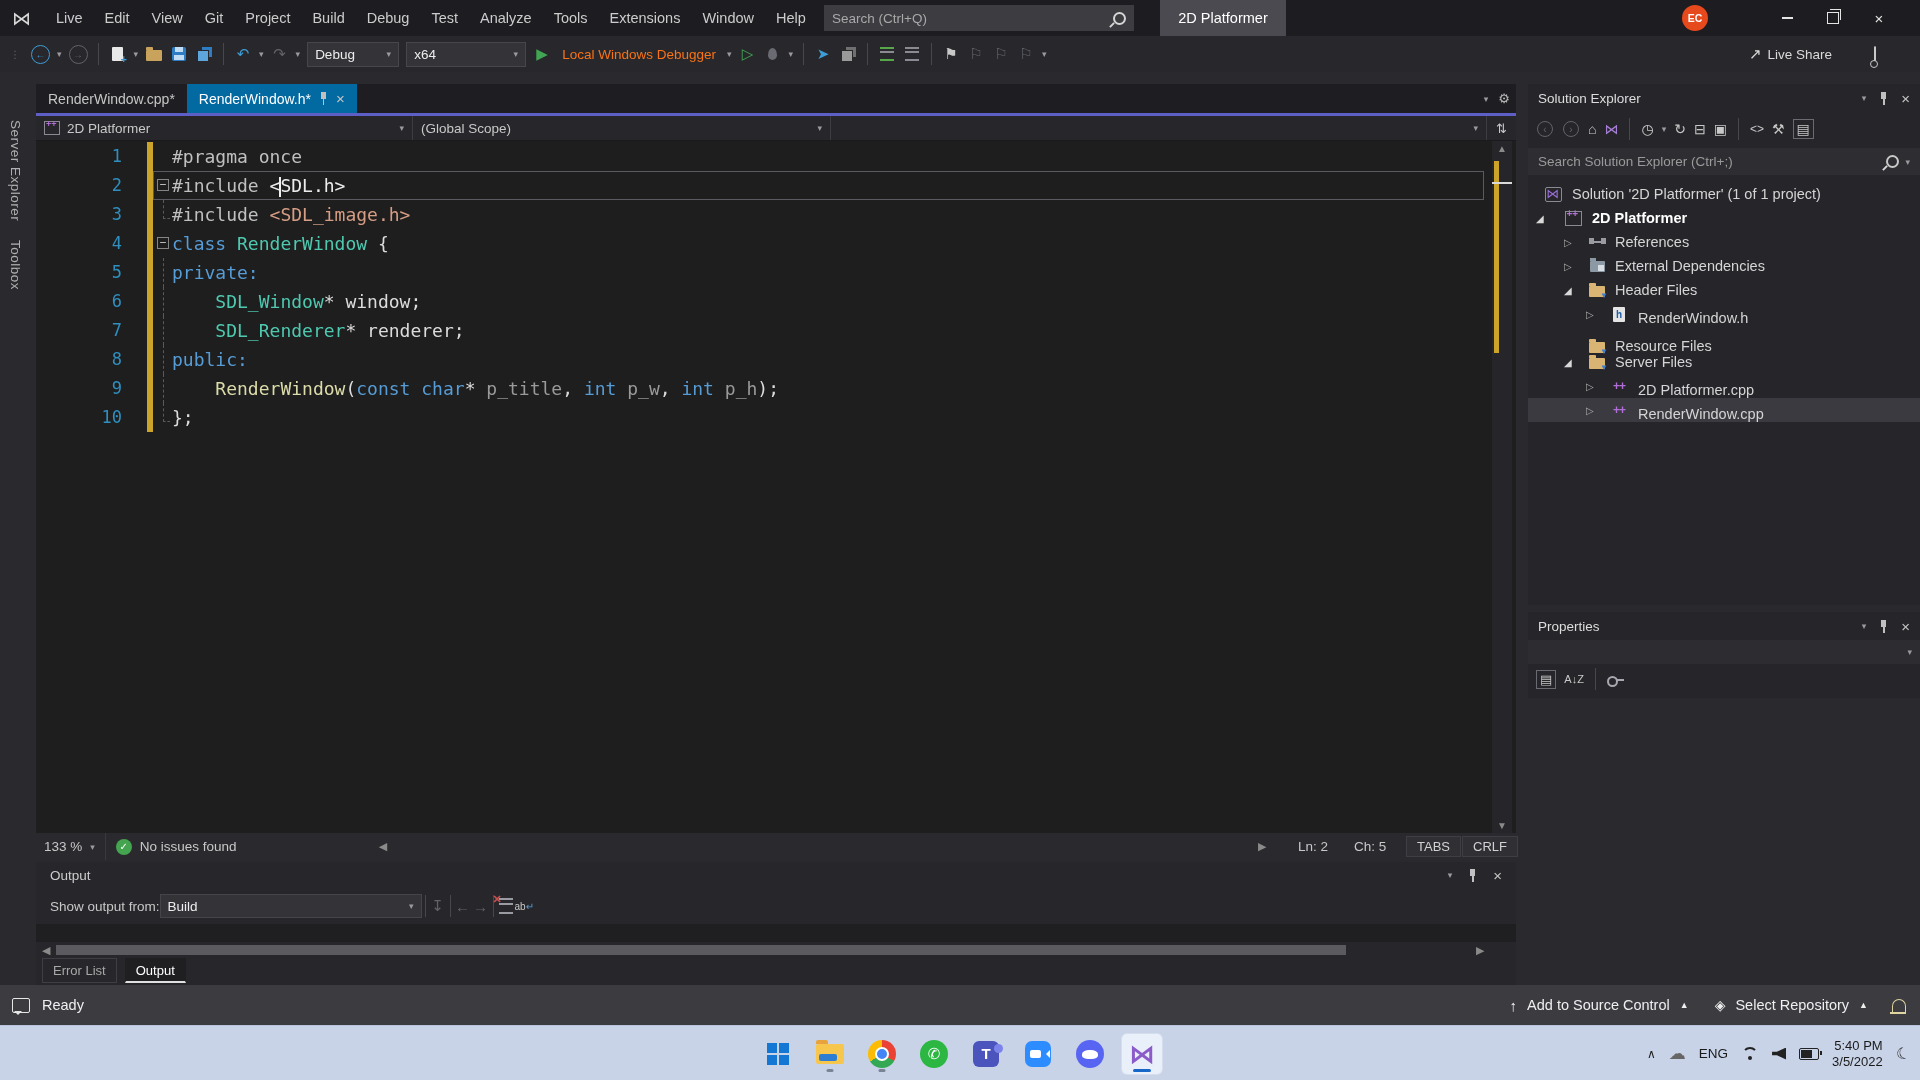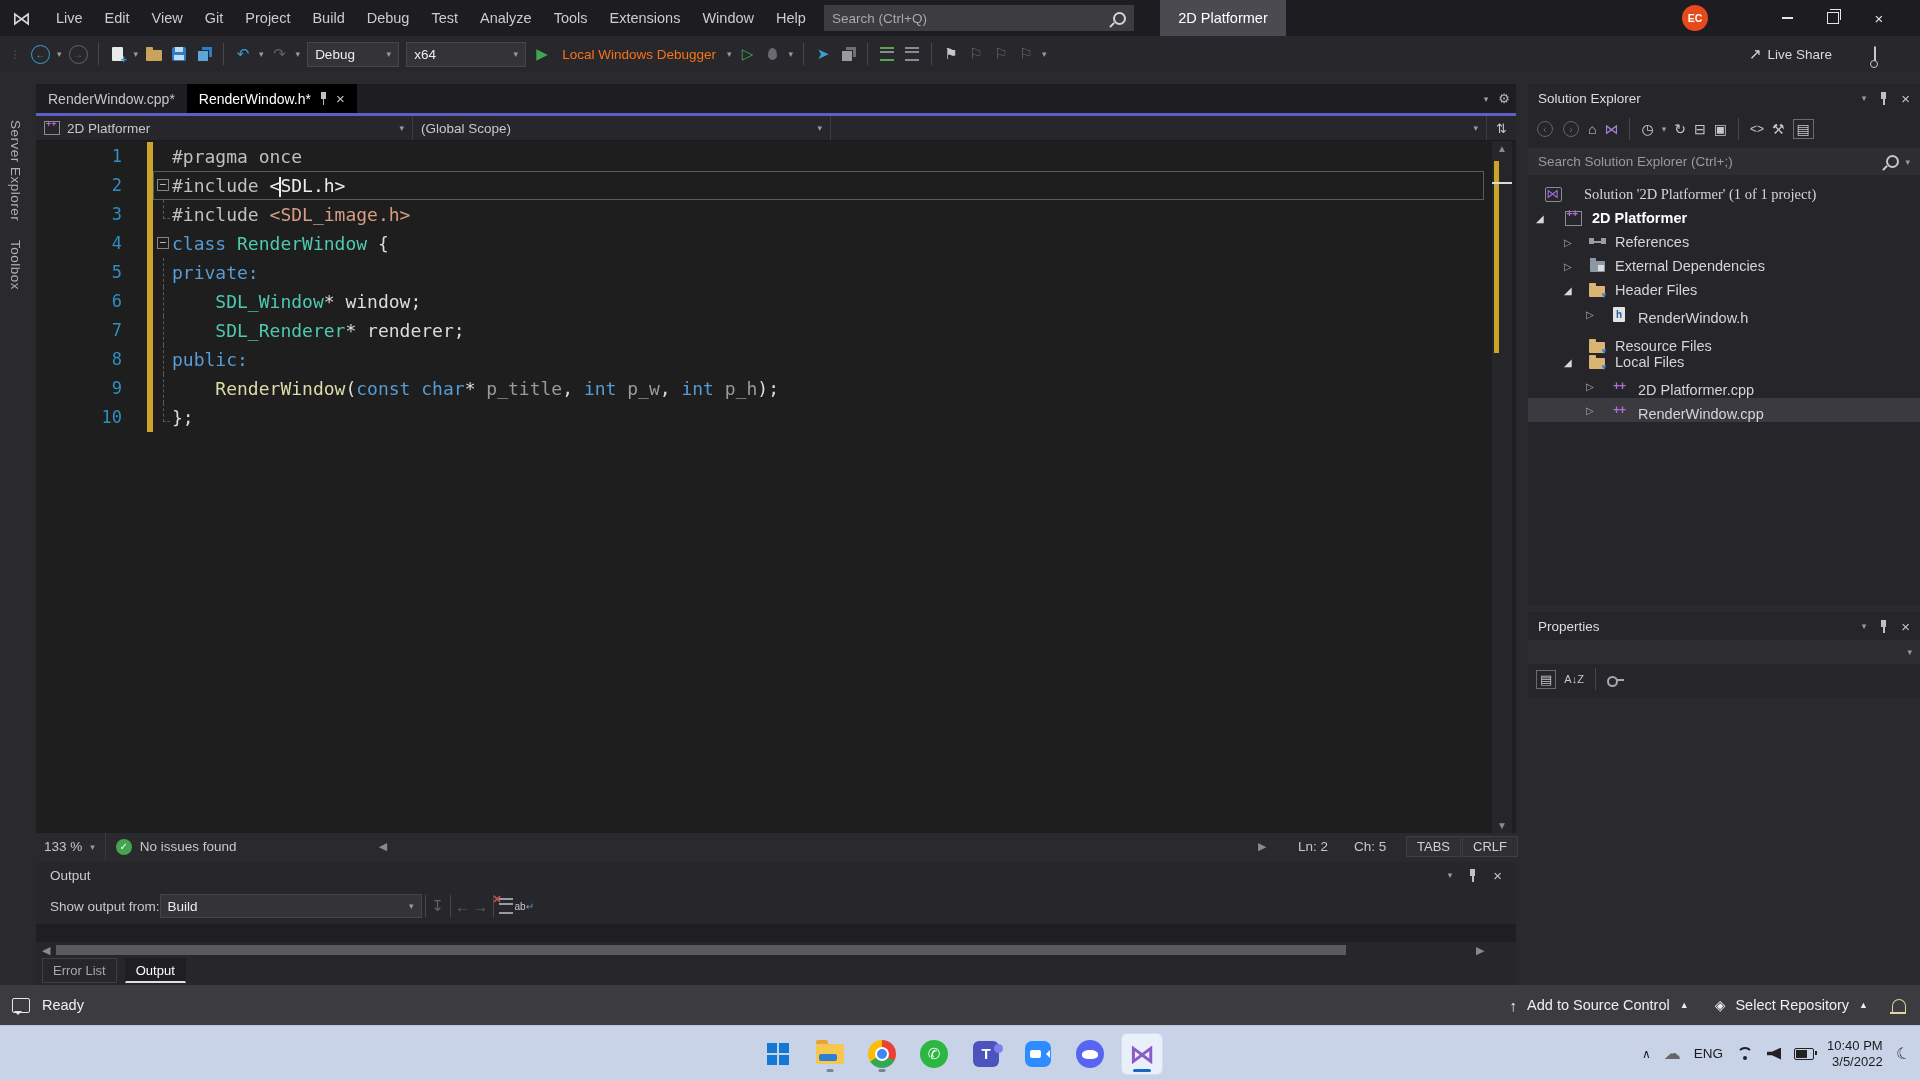--- a/index.html
+++ b/index.html
@@ -55,21 +55,21 @@
   .fb-ico{width:16px;height:13px;border:1.4px solid #C8C8C8;border-radius:2px;position:relative;}
   .fb-ico::after{content:'';position:absolute;right:-3px;bottom:-4px;width:6px;height:6px;border:1.4px solid #C8C8C8;border-radius:50%;background:#28282C;}
 
   
   .sidestrip{left:0;top:72px;width:36px;height:913px;background:#2A2A2E;}
   .vtab{position:absolute;left:8px;writing-mode:vertical-rl;font-size:13.5px;color:#B0B0B0;letter-spacing:.5px;}
 
   
   .tabstrip{left:36px;top:84px;width:1480px;height:29px;background:#1E1E22;display:flex;align-items:stretch;}
   .dtab{display:flex;align-items:center;padding:0 12px;font-size:14px;color:#C6C6C6;gap:8px;}
-  .dtab.active{background:#000000;color:#FFFFFF;}
+  .dtab.active{background:#0369a1;color:#FFFFFF;}
   .accentline{left:36px;top:113px;width:1480px;height:3px;background:#5E5EC7;}
   .tabstrip-icons{position:absolute;right:6px;top:0;height:29px;display:flex;align-items:center;gap:10px;color:#B8B8B8;}
   .ic-pin{width:9px;height:13px;position:relative;display:inline-block;}
   .ic-pin::before{content:'';position:absolute;left:2px;top:0;width:5px;height:7px;background:#C0C0C0;}
   .ic-pin::after{content:'';position:absolute;left:4px;top:7px;width:1.5px;height:6px;background:#C0C0C0;}
   .xchar{font-size:15px;color:#C6C6C6;}
 
   
   .navbar{left:36px;top:116px;width:1480px;height:25px;background:#26262B;display:flex;border-bottom:1px solid #1A1A1C;box-sizing:border-box;}
   .navsec{display:flex;align-items:center;justify-content:space-between;border-right:1px solid #3C3C42;
@@ -139,21 +139,21 @@
   .boxed{border:1px solid #6A6A72;padding:1px 3px;}
   .se-search{position:absolute;left:0;top:64px;width:100%;height:27px;background:#2D2D32;display:flex;align-items:center;justify-content:space-between;
              padding:0 10px;box-sizing:border-box;font-size:13.5px;color:#9A9A9A;}
   .se-tree{position:absolute;left:0;top:98px;width:100%;}
   .trow{position:absolute;left:0;width:100%;height:24px;display:flex;align-items:center;font-size:14.5px;color:#D5D5D5;}
   .trow.sel{background:#3A3A40;}
   .tarrow{position:absolute;font-size:10px;color:#ABABAB;}
   .tarrow.open{color:#D8D8D8;}
   .ticon{position:absolute;width:18px;height:18px;display:flex;align-items:center;justify-content:center;}
   .tlabel{position:absolute;white-space:nowrap;}
-  .lvlsol .ticon{left:16px;} .lvlsol .tlabel{left:56px;font-family:Liberation Serif, serif;}
+  .lvlsol .ticon{left:16px;} .lvlsol .tlabel{left:44px;}
   .lvlp .tarrow{left:8px;} .lvlp .ticon{left:36px;} .lvlp .tlabel{left:64px;}
   .lvll1 .tarrow{left:36px;} .lvll1 .ticon{left:60px;} .lvll1 .tlabel{left:87px;}
   .lvll2 .tarrow{left:58px;} .lvll2 .ticon{left:82px;} .lvll2 .tlabel{left:110px;margin-top:8px;}
   .ti-solution{font-family:"DejaVu Sans",sans-serif;color:#9B6FD8;font-size:13px;border:1px solid #8A8A92;border-radius:2px;padding:0 1px;line-height:12px;height:13px;}
   .ti-proj{width:15px;height:13px;border:1px solid #8A8A92;position:relative;}
   .ti-proj::after{content:'++';position:absolute;left:1px;top:-4px;font-size:10px;font-weight:bold;color:#B06ED6;}
   .ti-cppfile{color:#B06ED6;font-weight:bold;font-size:12px;letter-spacing:-1px;}
   .ti-ref{width:15px;height:7px;border-top:2px solid #9A9AA2;position:relative;margin-top:6px;}
   .ti-ref::before,.ti-ref::after{content:'';position:absolute;top:-5px;width:5px;height:6px;background:#9A9AA2;}
   .ti-ref::before{left:-1px;} .ti-ref::after{right:-1px;}
@@ -594,21 +594,21 @@
           <span class="ticon">
             <span class="ti-folder"></span>
           </span>
           <span class="tlabel">Resource Files</span>
         </div>
         <div class="trow lvll1" style="top: 168px;">
           <span class="tarrow open">◢</span>
           <span class="ticon">
             <span class="ti-folder"></span>
           </span>
-          <span class="tlabel">Local Files</span>
+          <span class="tlabel">Server Files</span>
         </div>
         <div class="trow lvll2" style="top: 192px;">
           <span class="tarrow">▷</span>
           <span class="ticon">
             <span class="ti-cppfile">++</span>
           </span>
           <span class="tlabel">2D Platformer.cpp</span>
         </div>
         <div class="trow lvll2 sel" style="top: 216px;">
           <span class="tarrow">▷</span>
@@ -677,20 +677,20 @@
         </div>
       </div>
     <div class="tb-tray">
       <span class="tray-chev">∧</span>
       <span class="tray-cloud">☁</span>
       <span class="tray-lang">ENG</span>
       <span class="ic-wifi"></span>
       <span class="ic-vol"></span>
       <span class="ic-batt"></span>
       <div class="tray-clock">
-        <div>10:40 PM</div>
+        <div>5:40 PM</div>
         <div>3/5/2022</div>
       </div>
       <span class="tray-moon">☾</span>
     </div>
   </div>
 
 </div>
 
 </body></html>

